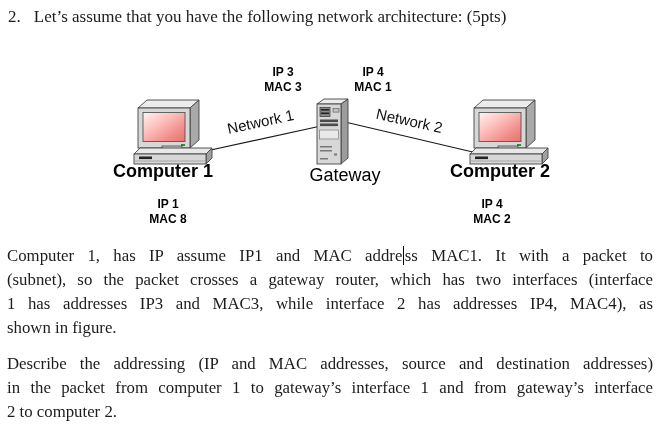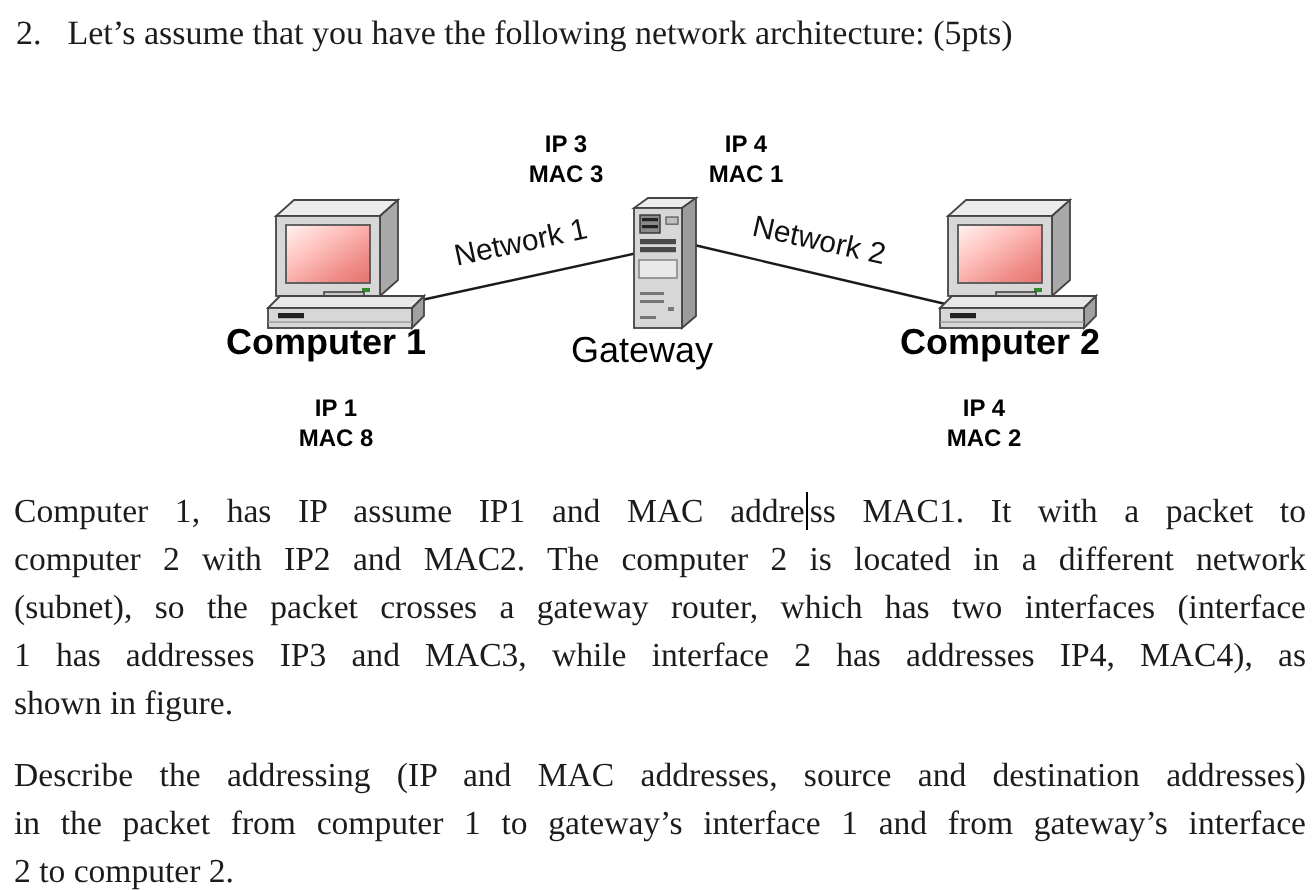--- a/index.html
+++ b/index.html
@@ -39,21 +39,21 @@
   .node-label {
     position: absolute;
     font-weight: bold;
     font-size: 18px;
     text-align: center;
     color: #000;
     width: 100px;
   }
   .node-label.c1 { left: 113px; top: 101px; }
   .node-label.c2 { left: 450px; top: 101px; }
-  .node-label.gw { left: 271px; top: 105px; font-weight: normal; }
+  .node-label.gw { left: 295px; top: 105px; font-weight: normal; }
 
   .addr-label {
     position: absolute;
     font-weight: bold;
     font-size: 12px;
     line-height: 15px;
     text-align: center;
     width: 80px;
     color: #000;
   }
@@ -194,21 +194,20 @@
     <div class="addr-label c2">
       <div>IP 4</div>
       <div>MAC 2</div>
     </div>
   </div>
 
   <div class="para p1">
     <div class="jline">
       <span>Computer 1, has IP assume IP1 and MAC addre</span><span class="caret"></span><span>ss MAC1. It with a packet to</span>
     </div>
-    <div class="jline">computer 2 with IP2 and MAC2. The computer 2 is located in a different network</div>
     <div class="jline">(subnet), so the packet crosses a gateway router, which has two interfaces (interface</div>
     <div class="jline">1 has addresses IP3 and MAC3, while interface 2 has addresses IP4, MAC4), as</div>
     <div class="jline last">shown in figure.</div>
   </div>
 
   <div class="para p2">
     <div class="jline">Describe the addressing (IP and MAC addresses, source and destination addresses)</div>
     <div class="jline">in the packet from computer 1 to gateway’s interface 1 and from gateway’s interface</div>
     <div class="jline last">2 to computer 2.</div>
   </div>

